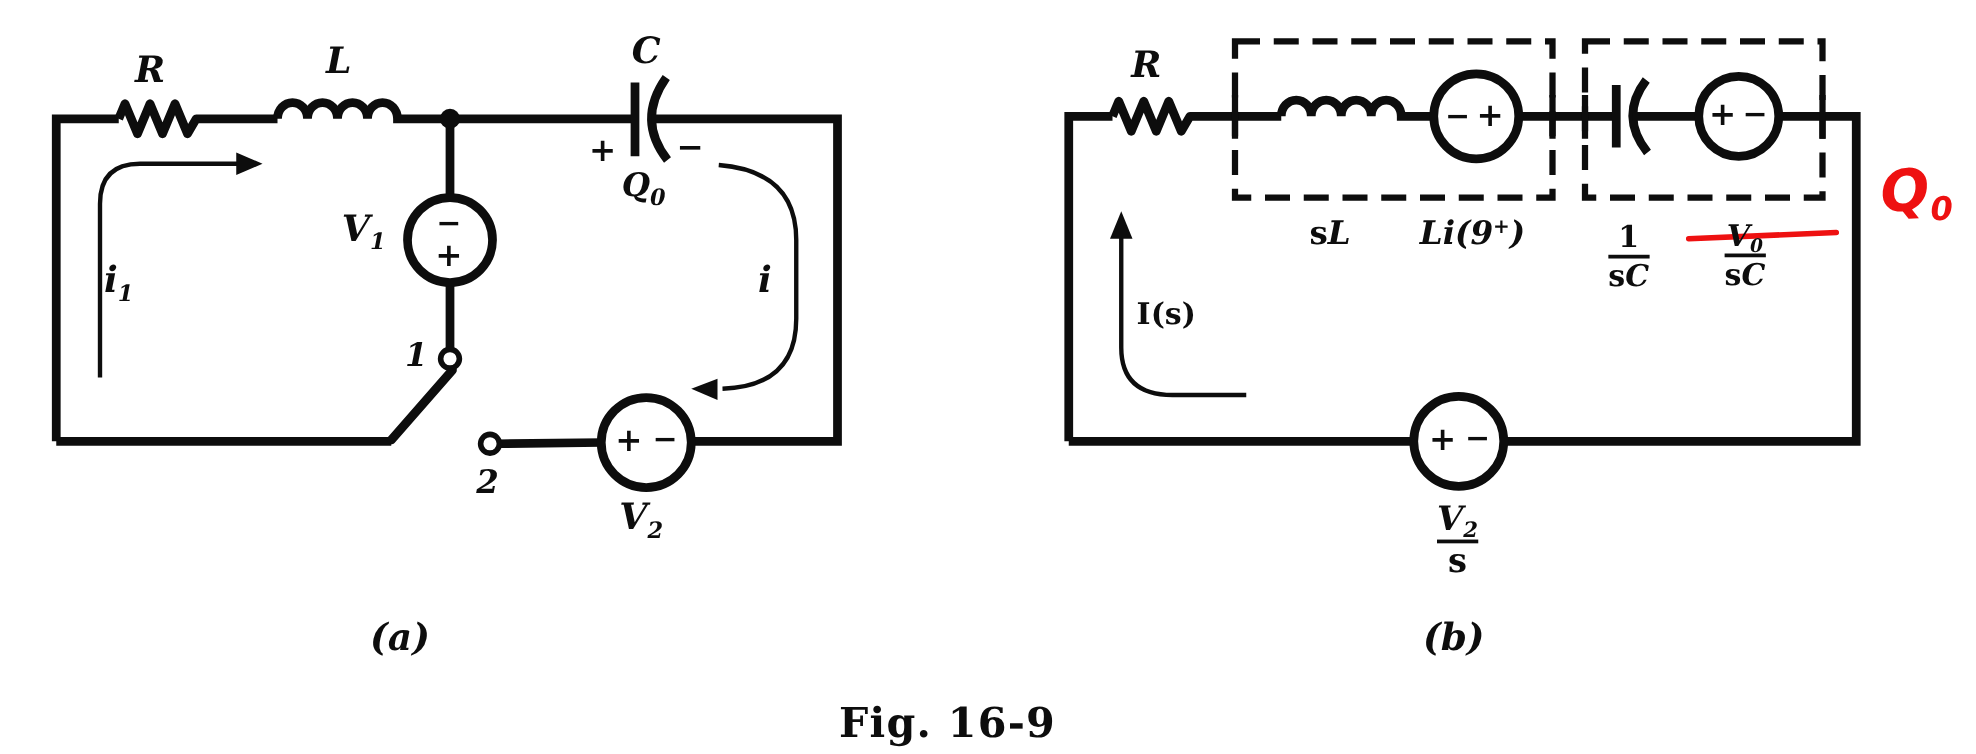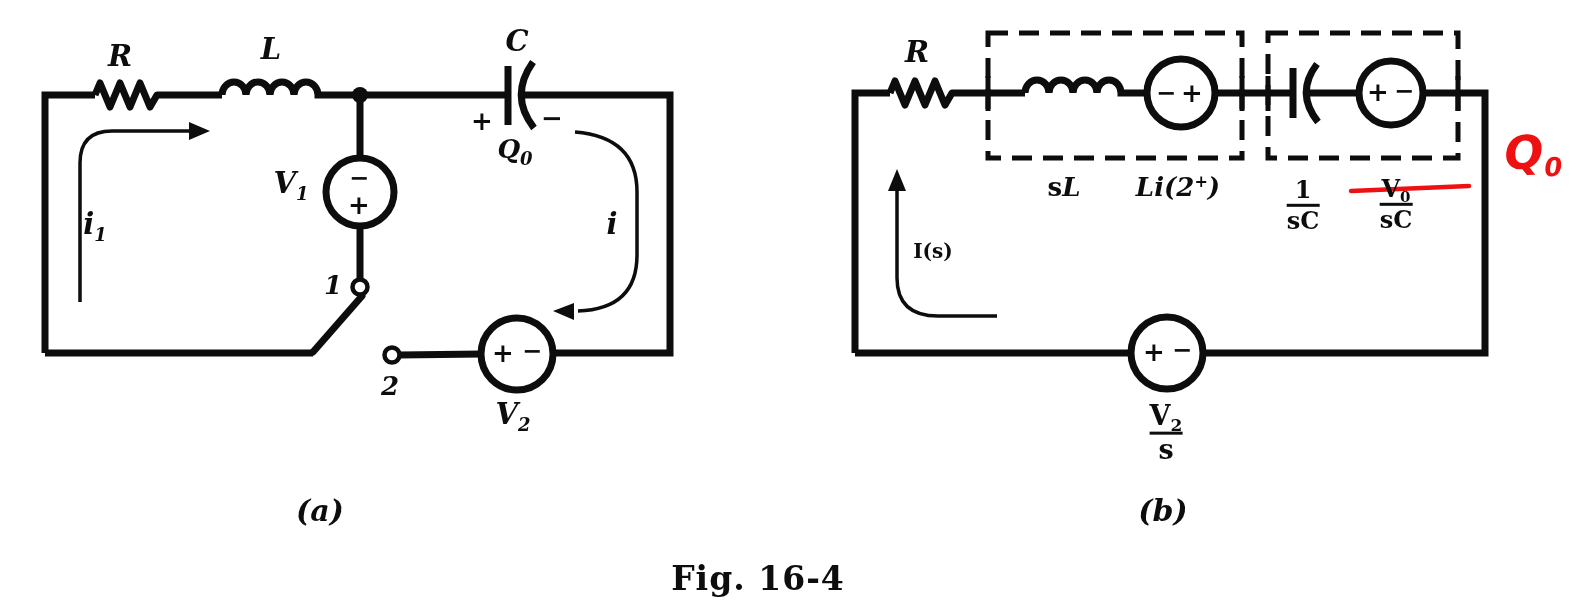--- a/index.html
+++ b/index.html
@@ -10,21 +10,21 @@
        font-size:29px;line-height:1;white-space:nowrap;}
   .md{font-size:26px;}
   .sub{font-size:18px;position:relative;top:7px;}
   .sup{font-size:16px;position:relative;top:-9px;}
   .roman{font-style:normal;}
   .sign{position:absolute;transform:translate(-50%,-50%);font-weight:bold;font-style:normal;
         font-size:26px;line-height:1;white-space:nowrap;}
   .frac{position:absolute;transform:translate(-50%,-50%);display:flex;flex-direction:column;
         align-items:center;font-weight:bold;font-size:24px;line-height:1.05;}
   .frac .bar{height:3px;background:#0d0d0d;align-self:stretch;margin:2px 0 1px 0;}
-  .frac .it{}
+  .frac .it{font-style:italic;}
   .cap{font-size:30px;}
   .figcap{font-size:33px;font-style:normal;letter-spacing:1px;}
   .redq{position:absolute;transform:translate(-50%,-50%) rotate(-3deg);color:#ee1111;
         font-family:"DejaVu Sans",sans-serif;font-style:italic;font-weight:600;
         font-size:46px;line-height:1;white-space:nowrap;}
   .redq .sub{font-size:26px;top:9px;}
 </style>
 </head>
 <body>
 
@@ -96,26 +96,26 @@
   <div class="lbl" style="left:513px;top:414px">
     <span>V</span><span class="sub">2</span>
   </div>
   <div class="lbl" style="left:95px;top:224px">
     <span>i</span><span class="sub">1</span>
   </div>
   <div class="lbl" style="left:612px;top:224px">i</div>
   <div class="lbl cap" style="left:320px;top:511px">(a)</div>
 
   <div class="lbl" style="left:917px;top:52px">R</div>
-  <div class="lbl roman" style="left:933px;top:251px;font-size:20px">I(s)</div>
+  <div class="lbl roman" style="left:933px;top:251px;font-size:24px">I(s)</div>
   <div class="lbl md" style="left:1064px;top:187px">
     <span class="roman">s</span><span>L</span>
   </div>
   <div class="lbl md" style="left:1178px;top:187px">
-    <span>Li(2</span><span class="sup">+</span><span>)</span>
+    <span>Li(9</span><span class="sup">+</span><span>)</span>
   </div>
   <div class="sign" style="left:1166px;top:93px;font-size:24px">−</div>
   <div class="sign" style="left:1192px;top:93px">+</div>
   <div class="frac" style="left:1303px;top:205px">
     <span>1</span>
     <div class="bar"></div>
     <span><span>s</span><span class="it">C</span></span>
   </div>
   <div class="frac" style="left:1396px;top:204px">
     <span class="it"><span>V</span><span class="sub" style="font-size:15px;top:5px">0</span></span>
@@ -129,15 +129,15 @@
   <div class="frac" style="left:1166px;top:433px;font-size:27px">
     <span class="it"><span>V</span><span class="sub" style="font-size:17px;top:6px">2</span></span>
     <div class="bar"></div>
     <span>s</span>
   </div>
   <div class="redq" style="left:1533px;top:152px">
     <span>Q</span><span class="sub">0</span>
   </div>
   <div class="lbl cap" style="left:1163px;top:511px">(b)</div>
 
-  <div class="lbl figcap" style="left:758px;top:578px">Fig. 16-4</div>
+  <div class="lbl figcap" style="left:758px;top:578px">Fig. 16-9</div>
 
 </div>
 
 </body></html>

